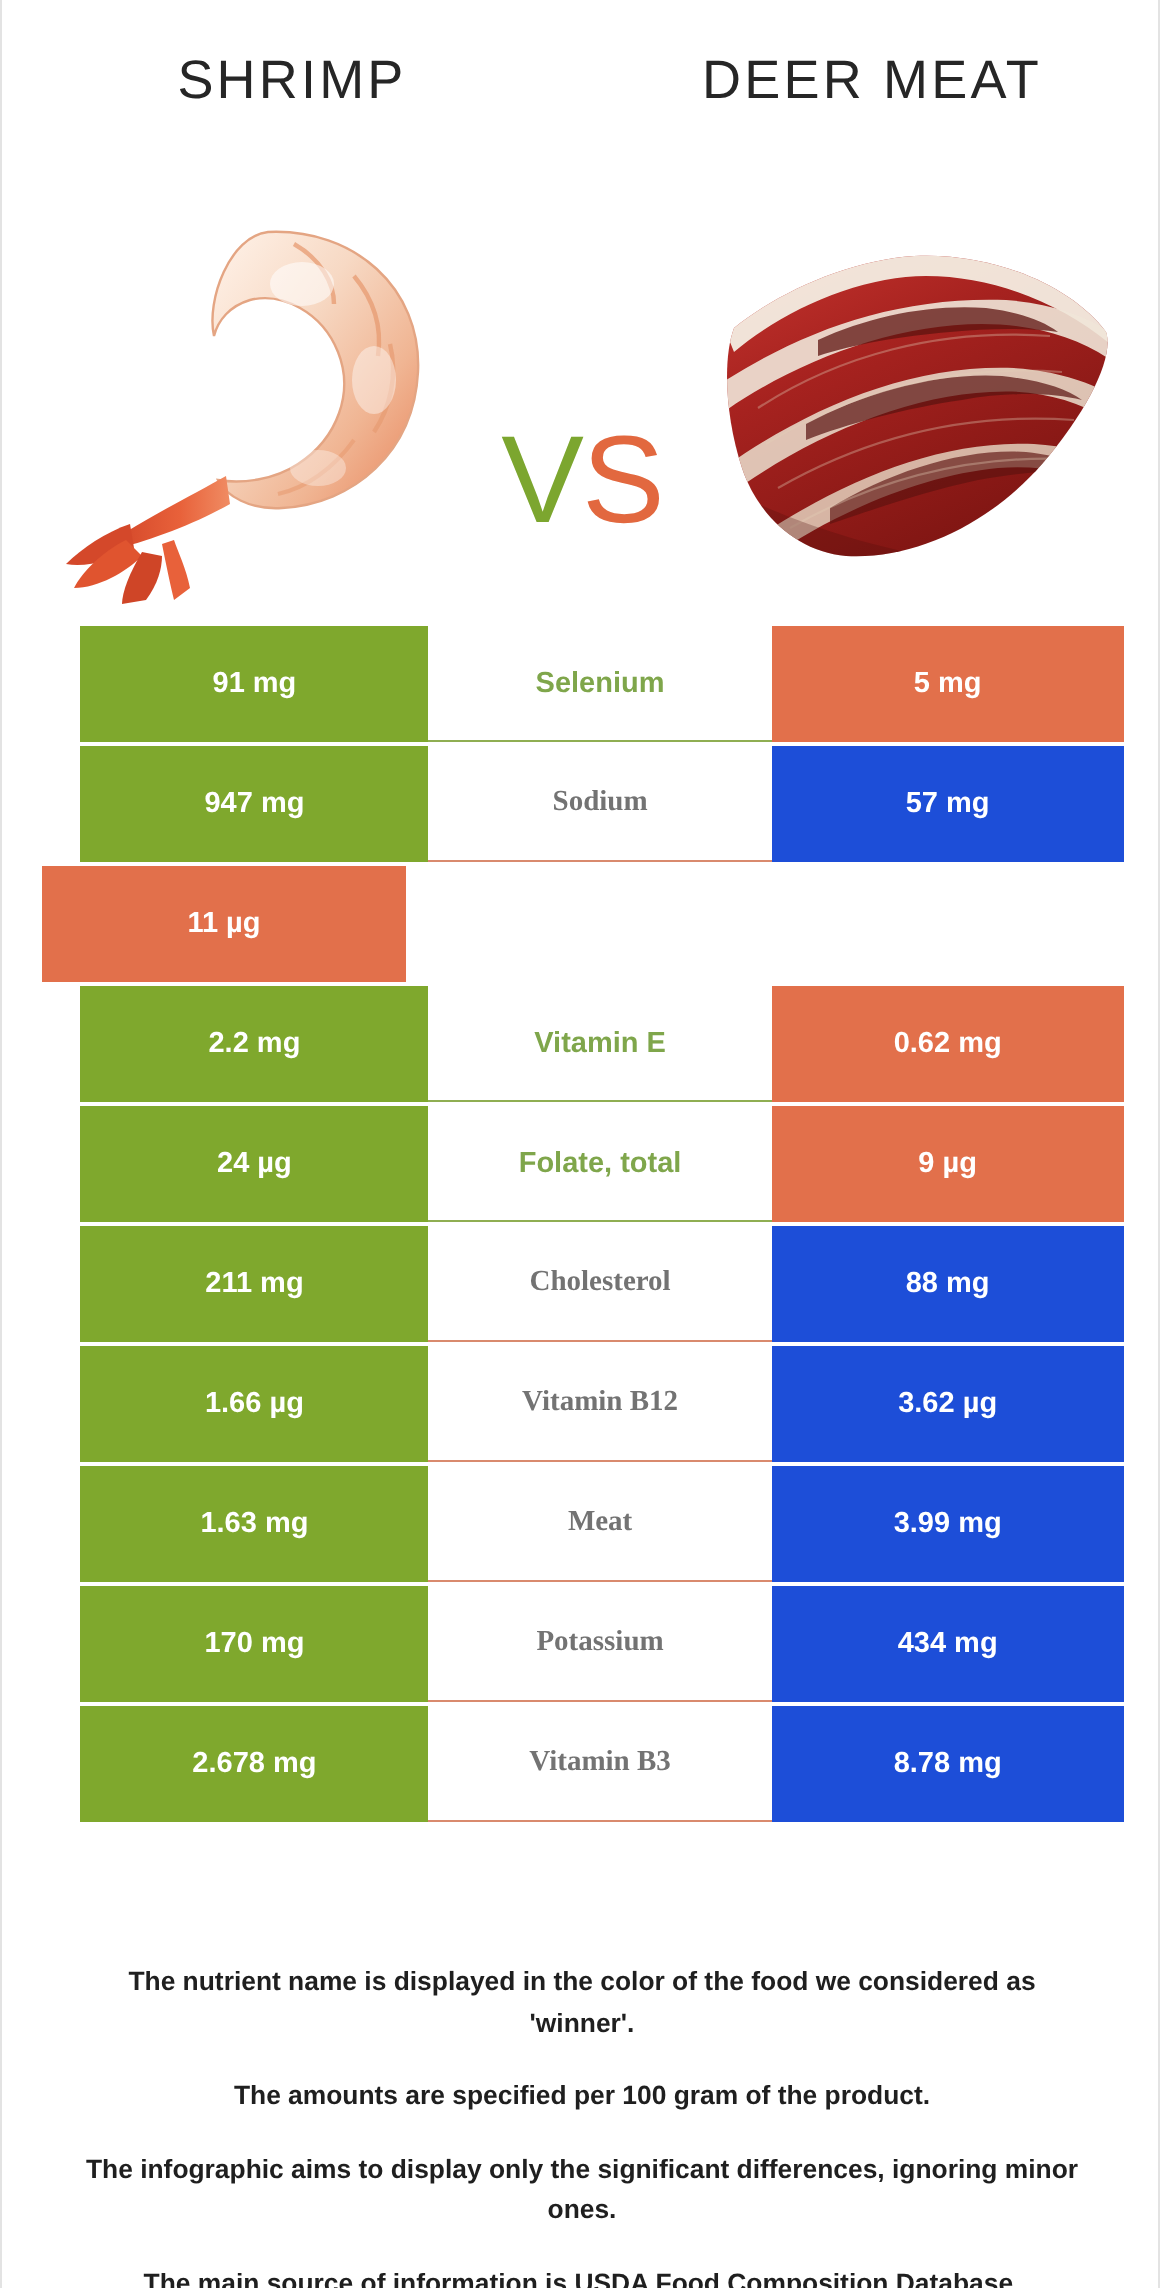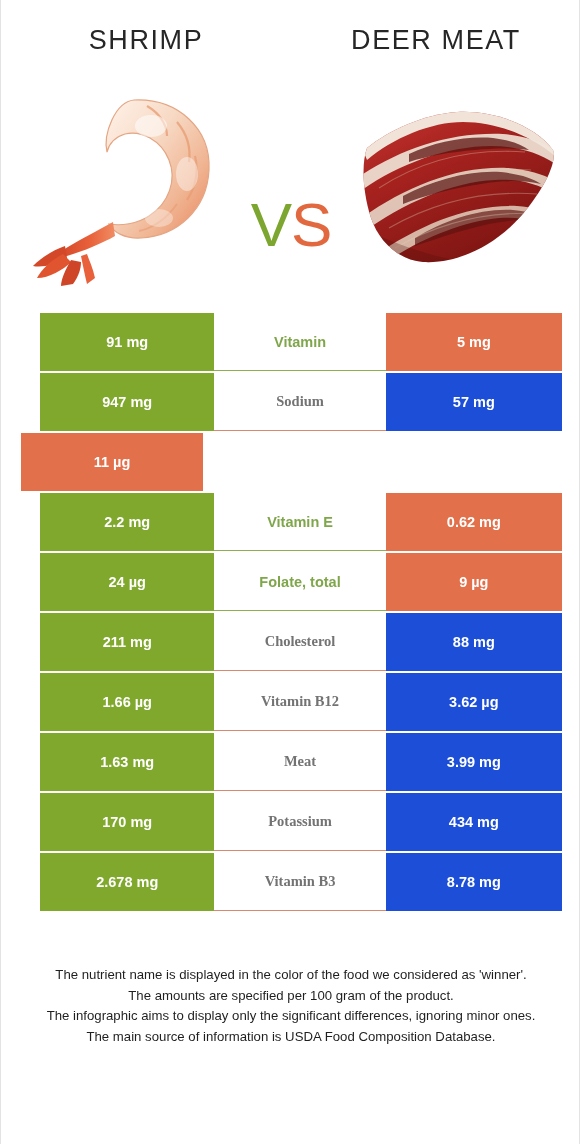--- a/index.html
+++ b/index.html
@@ -43,21 +43,21 @@
     font-weight: 300;
     letter-spacing: 1.6px;
     color: #262626;
     text-transform: uppercase;
     white-space: nowrap;
   }
 
   
   .hero {
     position: absolute;
-    top: 72px;
+    top: 88px;
     left: 0;
     width: 580px;
     height: 220px;
   }
 
   .hero-left  { position: absolute; left: 28px;  top: 6px; width: 215px; height: 208px; }
   .hero-right { position: absolute; left: 348px; top: 20px; width: 215px; height: 180px; }
 
   .vs-wrap {
     position: absolute;
@@ -131,21 +131,21 @@
     position: absolute;
     top: 965px;
     left: 22px;
     width: 536px;
     text-align: center;
     color: #1f1f1f;
     font-size: 13.2px;
     line-height: 20.5px;
     font-weight: 400;
   }
-  .footer p { margin: 0; }
+  .footer p { margin: 16px; font-weight: bold; }
 </style>
 </head>
 <body>
 
 <div id="page">
 
   <div class="titles">
     <div class="title-cell">
       <span class="title-text">Shrimp</span>
     </div>
@@ -247,21 +247,21 @@
           <path d="M0 130 C40 150 100 176 180 176 L215 180 L0 180 Z" fill="#4E0F0C" opacity=".28"></path>
         </g>
       </svg>
     </div>
   </div>
 
   <div class="table" id="table">
       <div class="row win-green">
         <div class="spacer-l"></div>
         <div class="cell cell-left">91 mg</div>
-        <div class="cell cell-mid">Vitamin</div>
+        <div class="cell cell-mid">Selenium</div>
         <div class="cell cell-right">5 mg</div>
         <div class="spacer-r"></div>
       </div>
       <div class="row win-orange">
         <div class="spacer-l"></div>
         <div class="cell cell-left">947 mg</div>
         <div class="cell cell-mid">Sodium</div>
         <div class="cell cell-right">57 mg</div>
         <div class="spacer-r"></div>
       </div>

